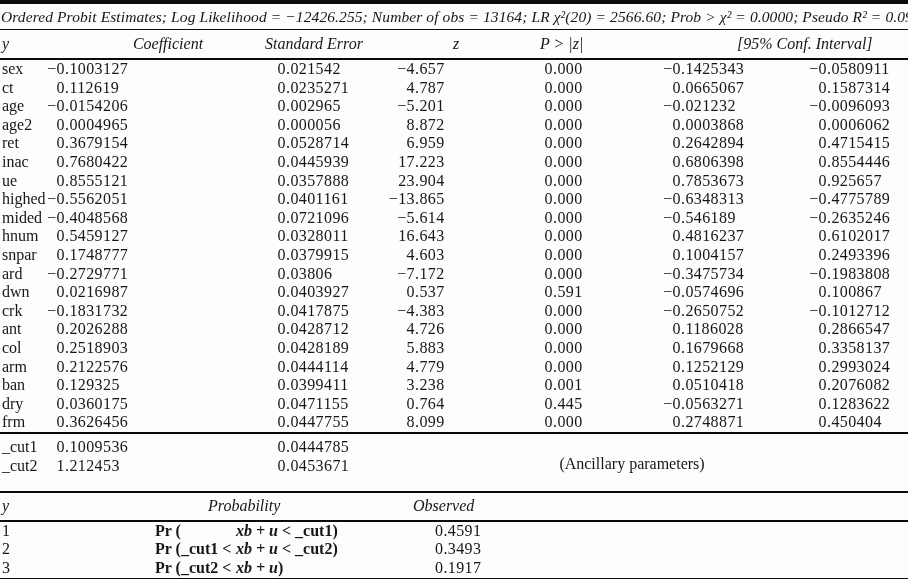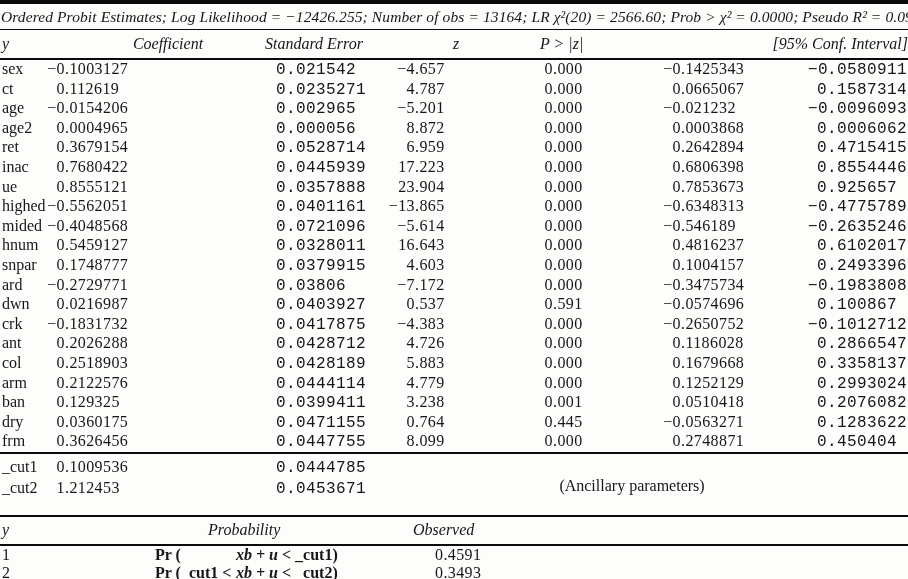--- a/index.html
+++ b/index.html
@@ -23,33 +23,33 @@
     font-style:italic; height:28px; vertical-align:middle;
     border-bottom:2.5px solid #0b0b0b;
   }
   
   .et { border-bottom:2.5px solid #0b0b0b; }
   .h-y    { padding-left:2px; }
   .h-coef { padding-left:84px;text-align:center; }
   .h-se   { padding-left:59px; }
   .h-z    { padding-left:97px; }
   .h-p    { padding-left:64px; }
-  .h-ci   { padding-left:141px;text-align:right; }
+  .h-ci   { padding-left:141px; }
   .rowname { padding-left:2px; }
   td.num { letter-spacing:0.4px; }
   td.num .ip { display:inline-block; text-align:right; }
   .c-coef .ip, .c-se .ip, .c-p .ip { width:19px; }
   .c-z .ip { width:28px; }
   .c-cil .ip, .c-cih .ip { width:19px; }
   .c-coef { padding-left:0;margin-left:41px; }
-  .c-se  { padding-left:61px;font-family:Liberation Mono, monospace; }
+  .c-se  { padding-left:61px; }
   .c-z   { padding-left:31px; }
   .c-p   { padding-left:58px; }
   .c-cil { padding-left:66px; }
-  .c-cih { padding-left:62px;font-family:Liberation Mono, monospace; }
+  .c-cih { padding-left:62px; }
   
   .cuts tr:first-child td { border-top:2px solid #0b0b0b; padding-top:3px; }
   .cuts tr:last-child td { padding-bottom:16px; }
   .cuts td { line-height:19px; }
   td.ancillary-note { text-align:center; vertical-align:middle; padding:0;margin-top:12px; }
   
   .pt { border-bottom:3.5px solid #0b0b0b; }
   .pt thead th { height:27px; border-bottom:2.5px solid #0b0b0b; }
   .pth-y    { padding-left:2px; }
   .pth-prob { padding-left:162px;margin-top:17px; }

